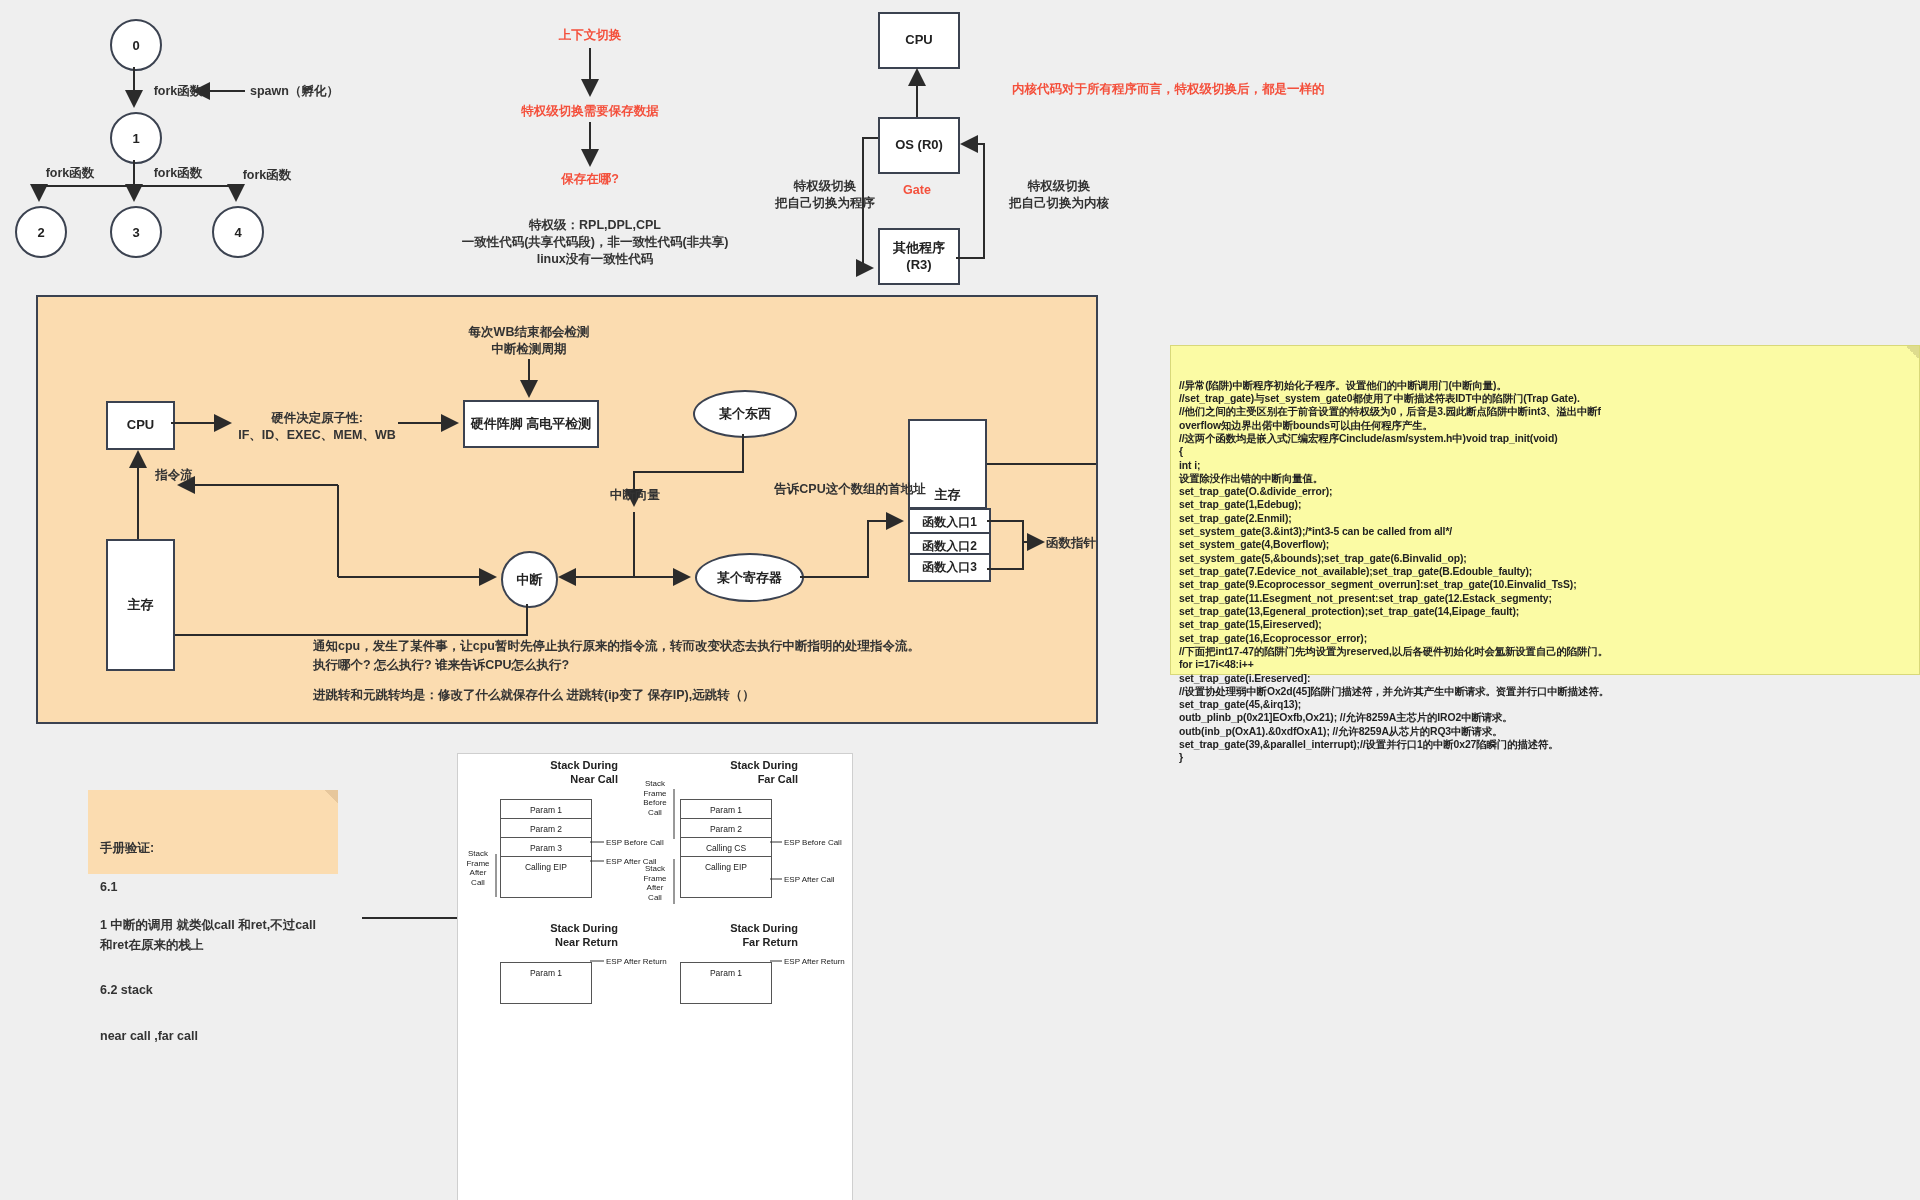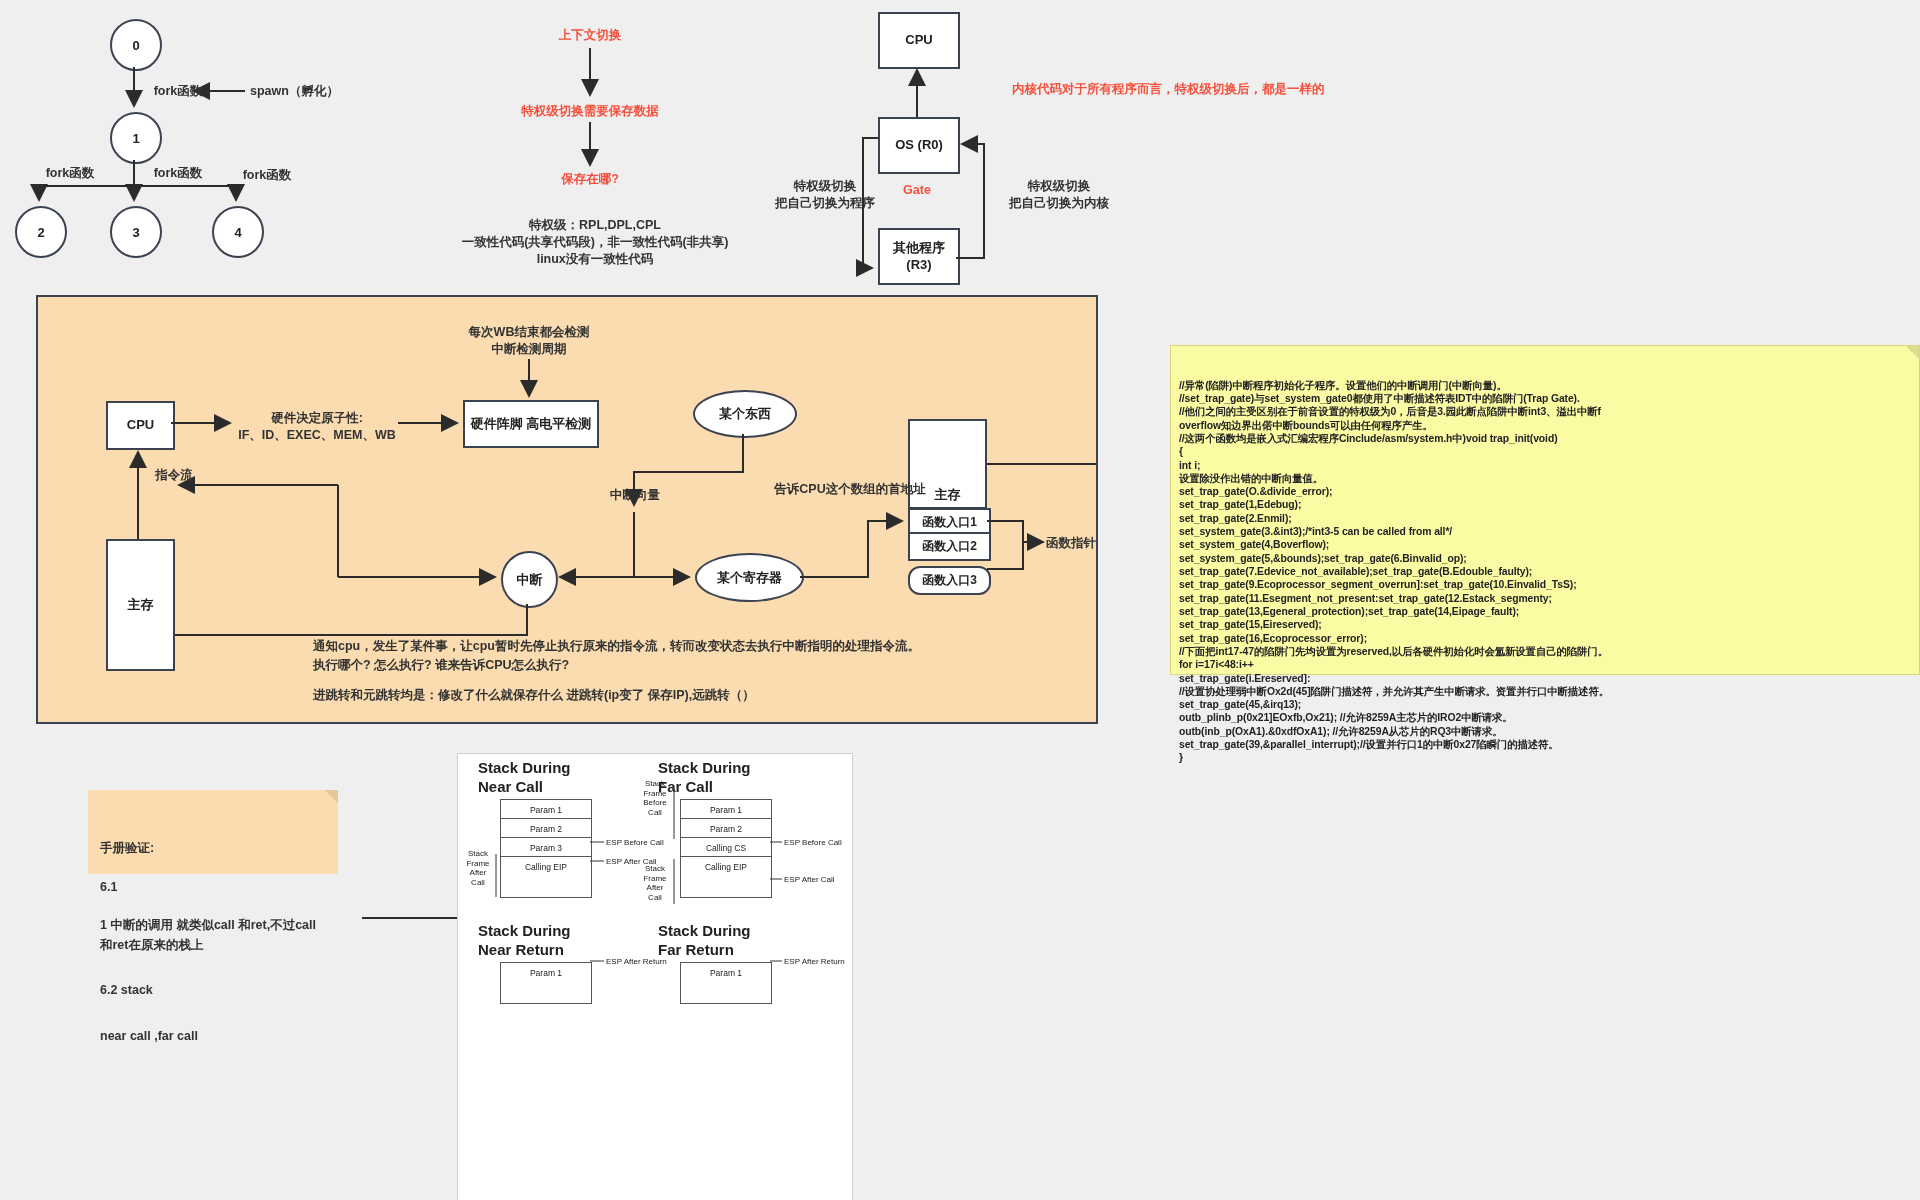--- a/index.html
+++ b/index.html
@@ -47,21 +47,21 @@
     background:#fbfba4;border:1px solid #d8d87a;
     font-size:10.4px;font-weight:700;color:#222;
     line-height:1.28;padding:6px 8px;white-space:pre-line;
     box-sizing:border-box;letter-spacing:-0.1px;
   }
   .yellow-note .fold{
     position:absolute;right:0;top:0;width:13px;height:13px;
     background:linear-gradient(225deg,#dedc8e 50%,transparent 50%);
   }
   .stack-fig{background:#fff;border:1px solid #cfcfcf;}
-  .stk-title{font-size:15px;font-weight:700;text-align:left;color:#222;line-height:1.25;white-space:pre-line;}
+  .stk-title{font-size:11px;font-weight:700;text-align:right;color:#222;line-height:1.25;white-space:pre-line;}
   .stk-cell{border:1px solid #555;font-size:8.5px;text-align:center;color:#222;
             display:flex;align-items:center;justify-content:center;background:#fff;}
   .stk-side{font-size:8px;text-align:center;color:#222;line-height:1.2;white-space:pre-line;}
   .stk-note{font-size:8px;color:#222;white-space:nowrap;}
   .mem-cell{border:2px solid #3b4250;background:#fff;font-size:12px;font-weight:700;
             display:flex;align-items:center;justify-content:center;color:#222;}
 </style>
 </head>
 <body>
 
@@ -146,21 +146,21 @@
 
   <div class="node-ellipse abs" style="left:655px;top:93px;width:100px;height:44px;">某个东西</div>
   <div class="node-ellipse abs" style="left:463px;top:254px;width:53px;height:53px;">中断</div>
   <div class="node-ellipse abs" style="left:657px;top:256px;width:105px;height:45px;">某个寄存器</div>
 
   <div class="node-box abs" style="left:870px;top:122px;width:79px;height:90px;align-items:flex-end;padding-bottom:4px;box-sizing:border-box;">
     <span>主存</span>
   </div>
   <div class="mem-cell abs" style="left:870px;top:211px;width:79px;height:25px;">函数入口1</div>
   <div class="mem-cell abs" style="left:870px;top:235px;width:79px;height:25px;">函数入口2</div>
-  <div class="mem-cell abs" style="left:870px;top:269px;width:79px;height:25px;border-radius:12px;">函数入口3</div>
+  <div class="mem-cell abs" style="left:870px;top:256px;width:79px;height:25px;">函数入口3</div>
 
   <svg class="arrow" style="left:0;top:0;width:1058px;height:425px;">
 
     <line x1="133" y1="126" x2="192" y2="126" stroke="#2b2b2b" stroke-width="2" marker-end="url(#ah)"></line>
 
     <line x1="360" y1="126" x2="419" y2="126" stroke="#2b2b2b" stroke-width="2" marker-end="url(#ah)"></line>
 
     <line x1="491" y1="62" x2="491" y2="99" stroke="#2b2b2b" stroke-width="2" marker-end="url(#ah)"></line>
 
     <polyline points="705,137 705,175 596,175 596,208" fill="none" stroke="#2b2b2b" stroke-width="2" marker-end="url(#ah)"></polyline>

